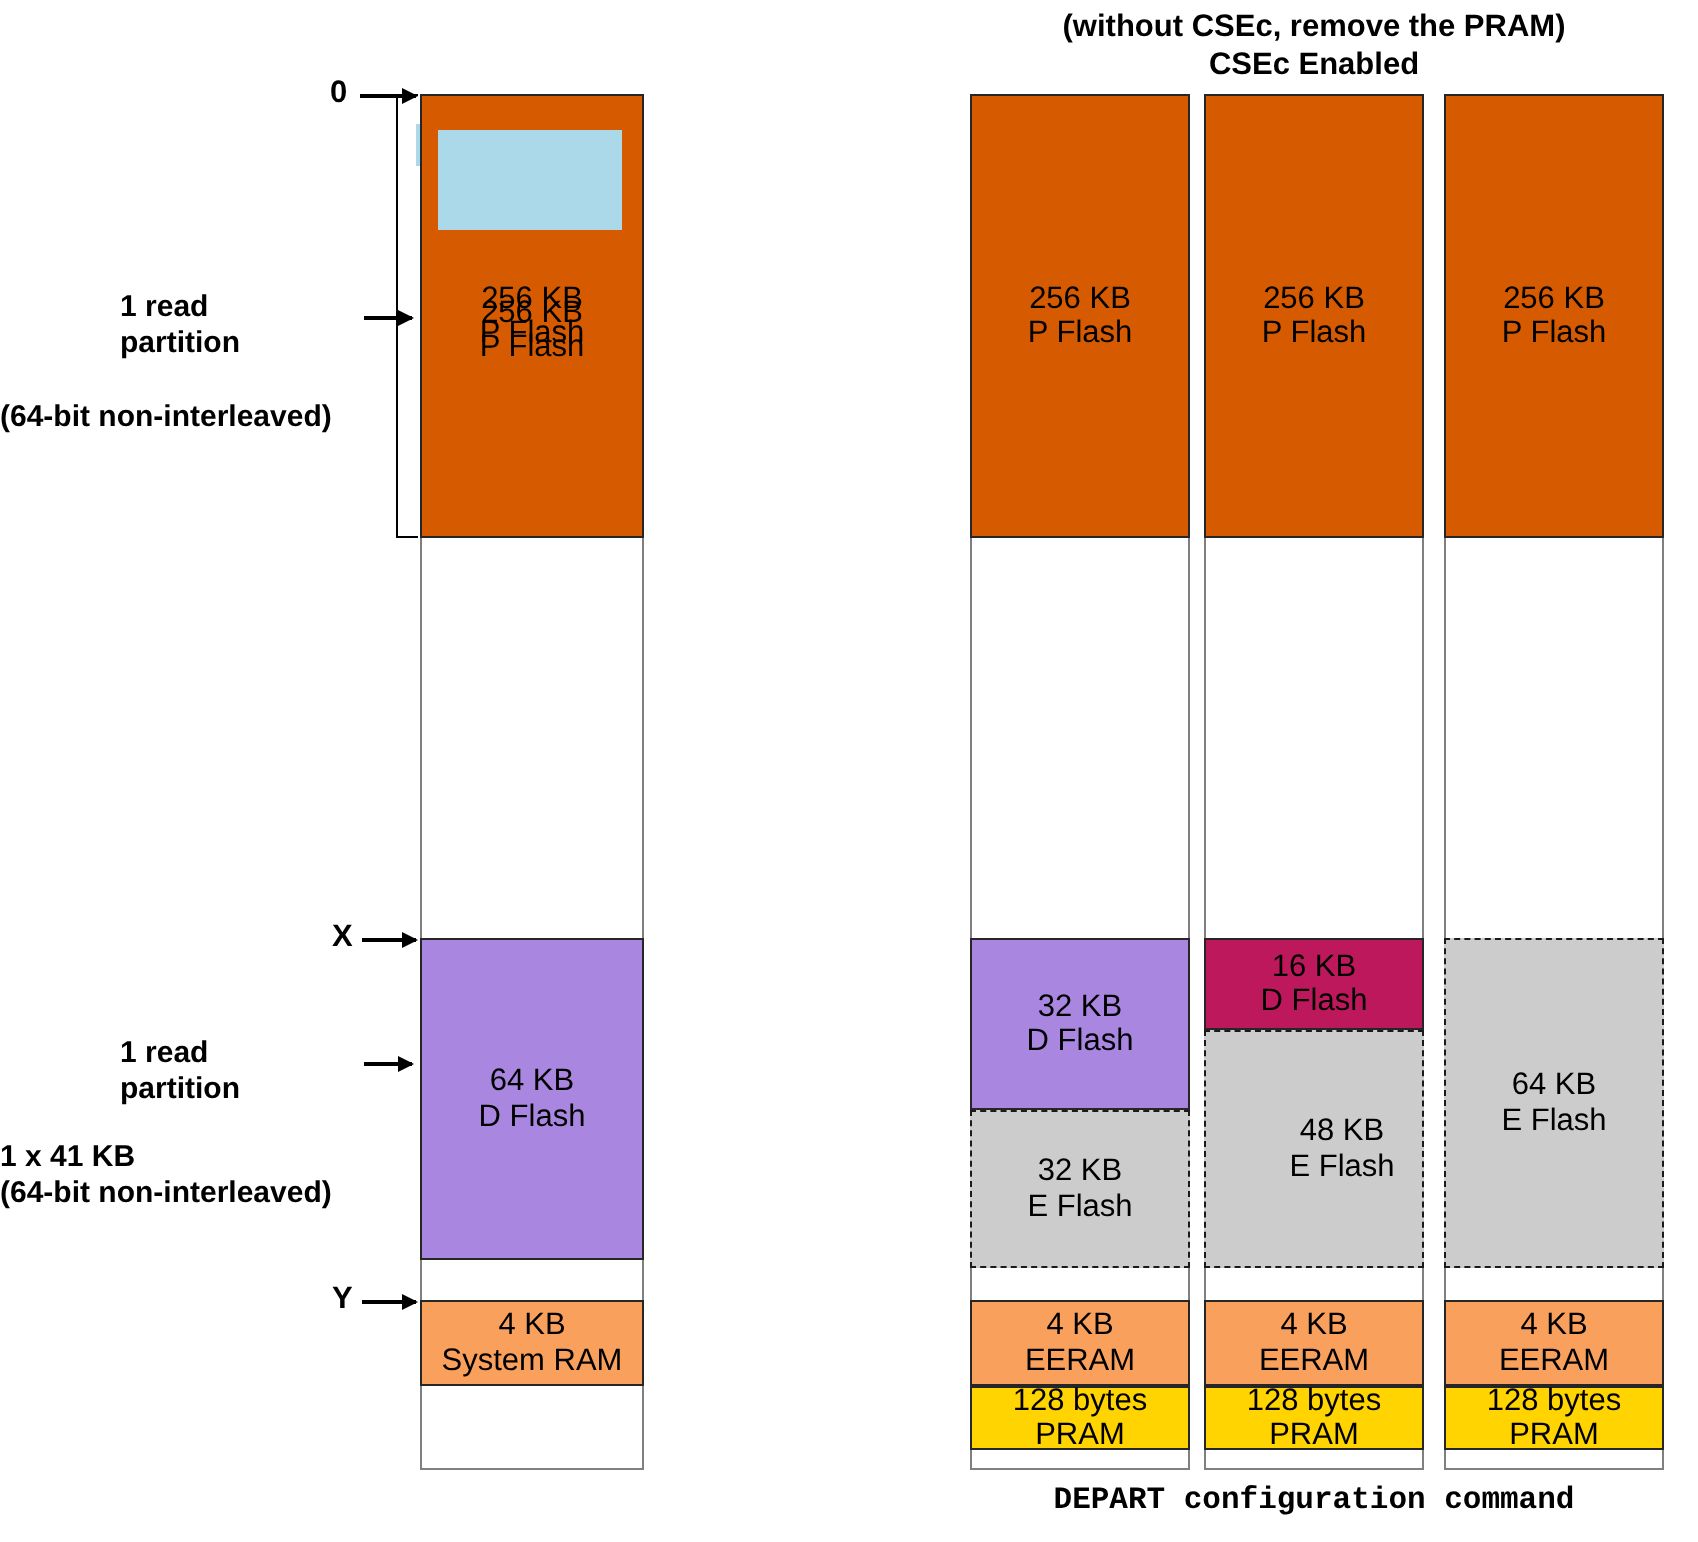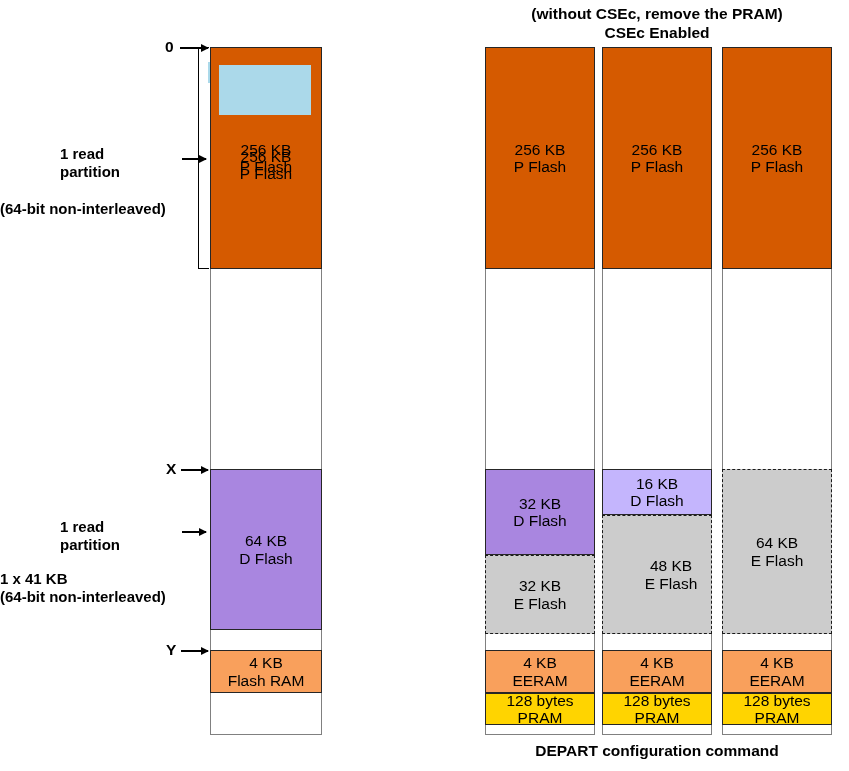--- a/index.html
+++ b/index.html
@@ -169,21 +169,21 @@
     <span class="l2">P Flash</span>
   </div>
 
   <div class="seg" style="left:210px;top:469px;width:112px;height:161px;background:#A986E0;">
     <span class="l1">64 KB</span>
     <span class="l2">D Flash</span>
   </div>
 
   <div class="seg" style="left:210px;top:650px;width:112px;height:43px;background:#F9A05C;">
     <span class="l1">4 KB</span>
-    <span class="l2">Flash RAM</span>
+    <span class="l2">System RAM</span>
   </div>
 
   <div class="col-frame" style="left:485px;top:47px;width:110px;height:688px;"></div>
 
   <div class="seg" style="left:485px;top:47px;width:110px;height:222px;background:#D55A00;">
     <span class="l1">256 KB</span>
     <span class="l2">P Flash</span>
   </div>
 
   <div class="seg" style="left:485px;top:469px;width:110px;height:86px;background:#A986E0;">
@@ -206,21 +206,21 @@
     <span class="l2">PRAM</span>
   </div>
 
   <div class="col-frame" style="left:602px;top:47px;width:110px;height:688px;"></div>
 
   <div class="seg" style="left:602px;top:47px;width:110px;height:222px;background:#D55A00;">
     <span class="l1">256 KB</span>
     <span class="l2">P Flash</span>
   </div>
 
-  <div class="seg" style="left:602px;top:469px;width:110px;height:46px;background:#c4b5fd;">
+  <div class="seg" style="left:602px;top:469px;width:110px;height:46px;background:#be185d;">
     <span class="l1">16 KB</span>
     <span class="l2">D Flash</span>
   </div>
 
   <div class="seg dashed" style="left:602px;top:515px;width:110px;height:119px;background:#CCCCCC;padding-left:28px;">
     <span class="l1">48 KB</span>
     <span class="l2">E Flash</span>
   </div>
 
   <div class="seg" style="left:602px;top:650px;width:110px;height:43px;background:#F9A05C;">
@@ -248,15 +248,15 @@
   <div class="seg" style="left:722px;top:650px;width:110px;height:43px;background:#F9A05C;">
     <span class="l1">4 KB</span>
     <span class="l2">EERAM</span>
   </div>
 
   <div class="seg" style="left:722px;top:693px;width:110px;height:32px;background:#FFD400;">
     <span class="l1">128 bytes</span>
     <span class="l2">PRAM</span>
   </div>
 
-  <div class="heading" style="left:465px;top:741px;width:384px;">DEPART configuration command</div>
+  <div class="heading" style="left:465px;top:741px;width:384px;font-family:Liberation Mono, monospace;">DEPART configuration command</div>
 
 </div>
 
 </body></html>

